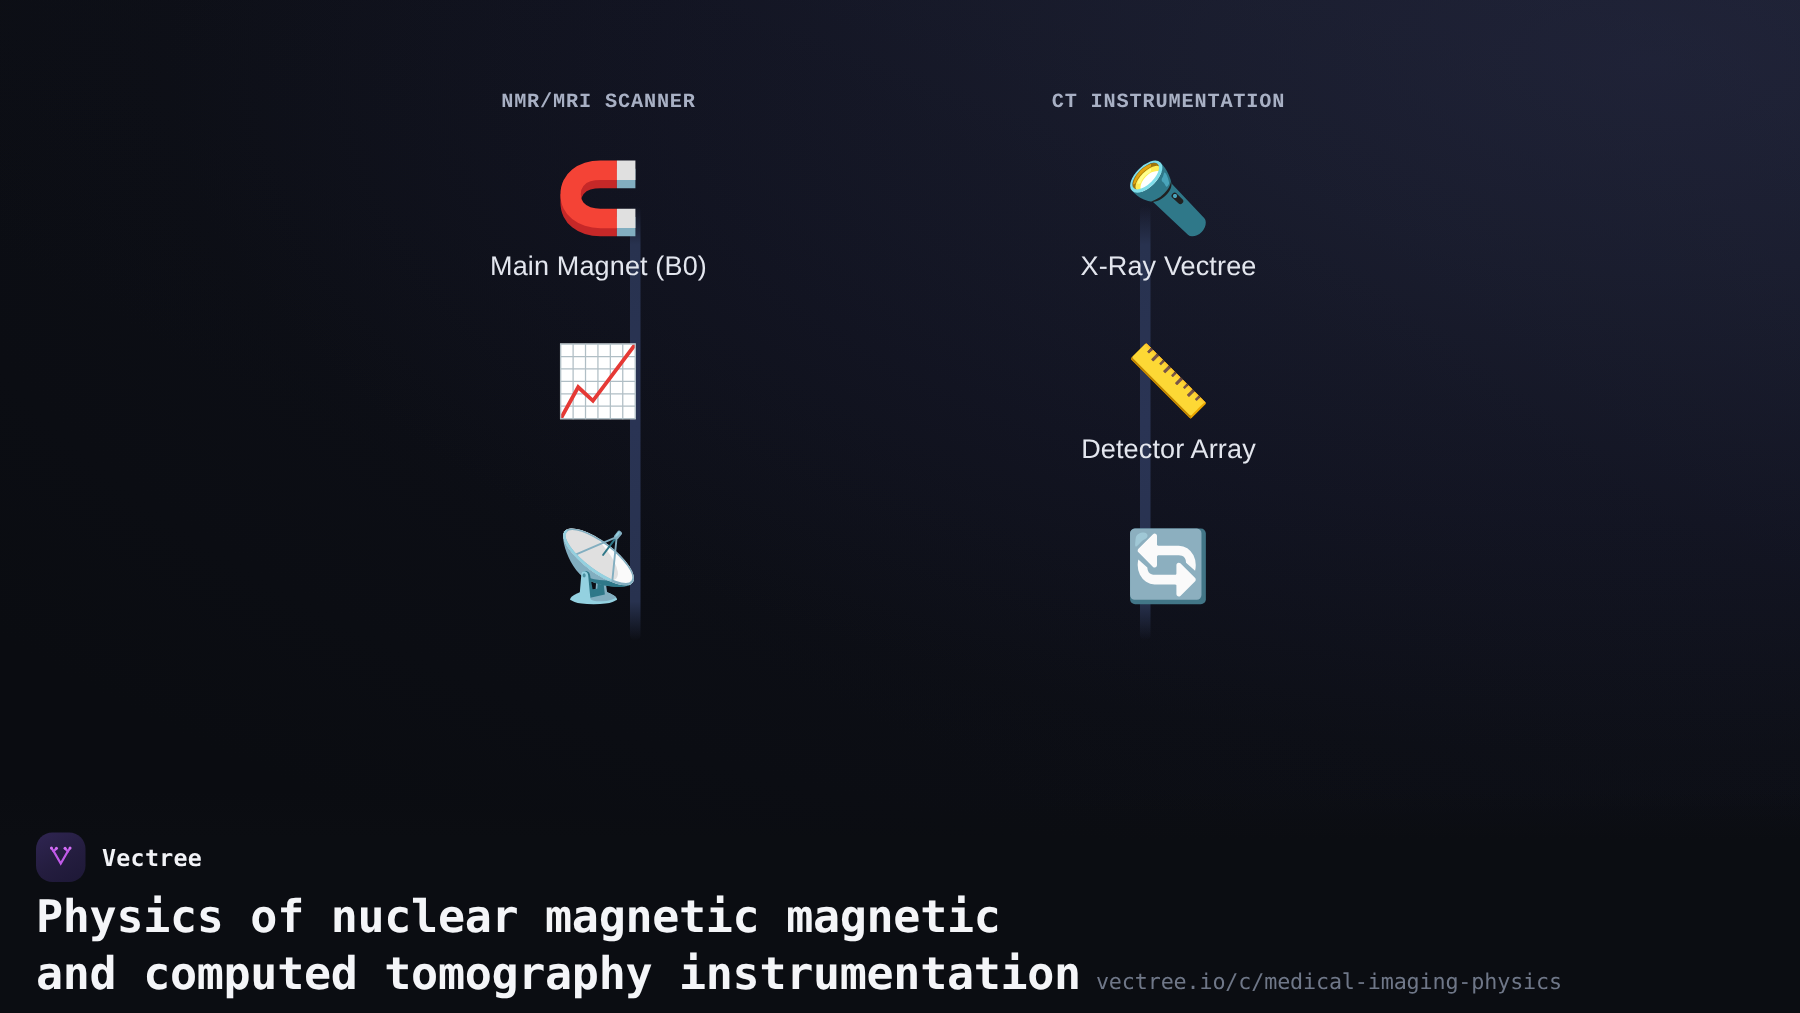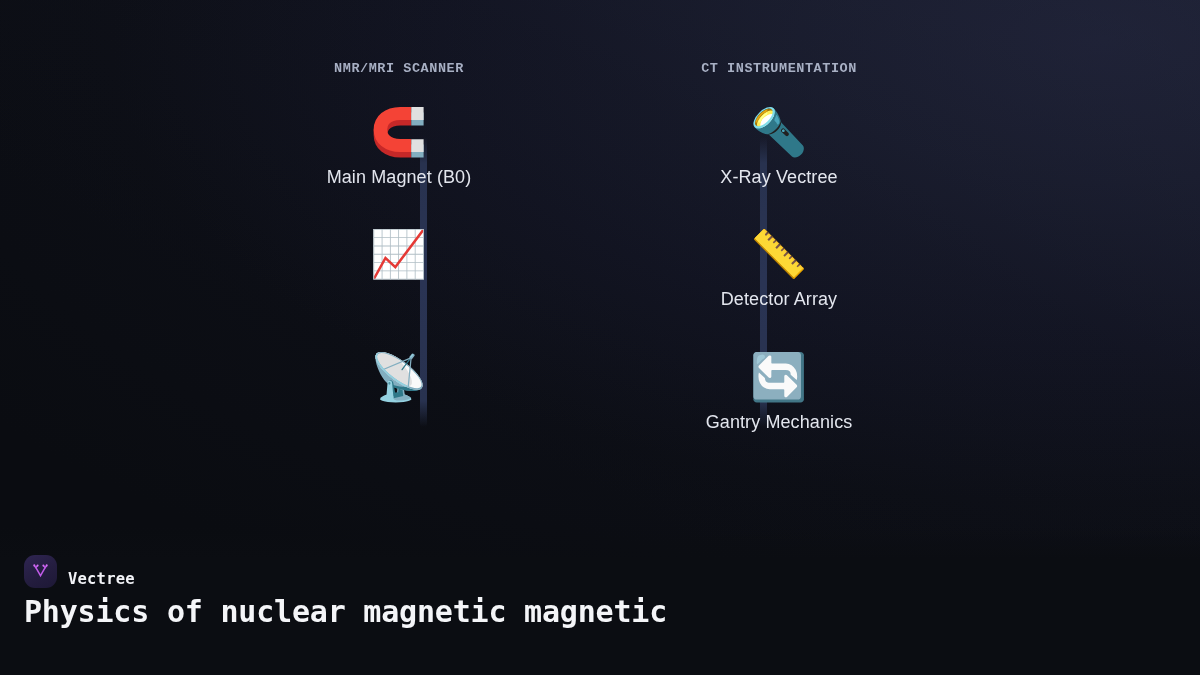--- a/index.html
+++ b/index.html
@@ -91,21 +91,21 @@
     position:absolute;
     left:0; right:0; bottom:0;
     height:148px;
     padding:0 24px;
     background:linear-gradient(180deg, rgba(10,11,16,0.0) 0%, #0b0d12 22%, #0b0d12 100%);
   }
 
   .brand{
     position:absolute;
     left:24px; top:28px;
-    display:flex; align-items:flex-end; gap:11px;
+    display:flex; align-items:center; gap:11px;
   }
   .brand-mark{
     width:33px; height:33px;
     border-radius:11px;
     background:linear-gradient(150deg, #2f2552 0%, #241d3f 55%, #1d1836 100%);
     display:flex; align-items:center; justify-content:center;
     flex:0 0 auto;
   }
   .brand-name{
     font-family:"DejaVu Sans Mono", monospace;
@@ -176,21 +176,20 @@
         <span class="node-label">X-Ray Vectree</span>
       </div>
 
       <div class="node r1">
         <span class="node-icon">📏</span>
         <span class="node-label">Detector Array</span>
       </div>
 
       <div class="node r2">
         <span class="node-icon">🔄</span>
-        <span class="node-label">Gantry Mechanics</span>
       </div>
     </div>
 
   </div>
 
   <div class="footer">
 
     <div class="brand">
       <span class="brand-mark">
         <svg width="21" height="21" viewBox="0 0 24 24" aria-hidden="true">
@@ -208,18 +207,22 @@
             <circle cx="15.3" cy="5.2" r="1.15"></circle>
           </g>
         </svg>
       </span>
       <span class="brand-name">Vectree</span>
     </div>
 
     <div class="title-block">
       <div class="title">
         <span class="title-line">Physics of nuclear magnetic magnetic</span>
+        <span class="title-line second">
+          <span>and computed tomography instrumentation</span>
+          <span class="url">vectree.io/c/medical-imaging-physics</span>
+        </span>
       </div>
     </div>
 
   </div>
 
 </div>
 
 </body></html>

